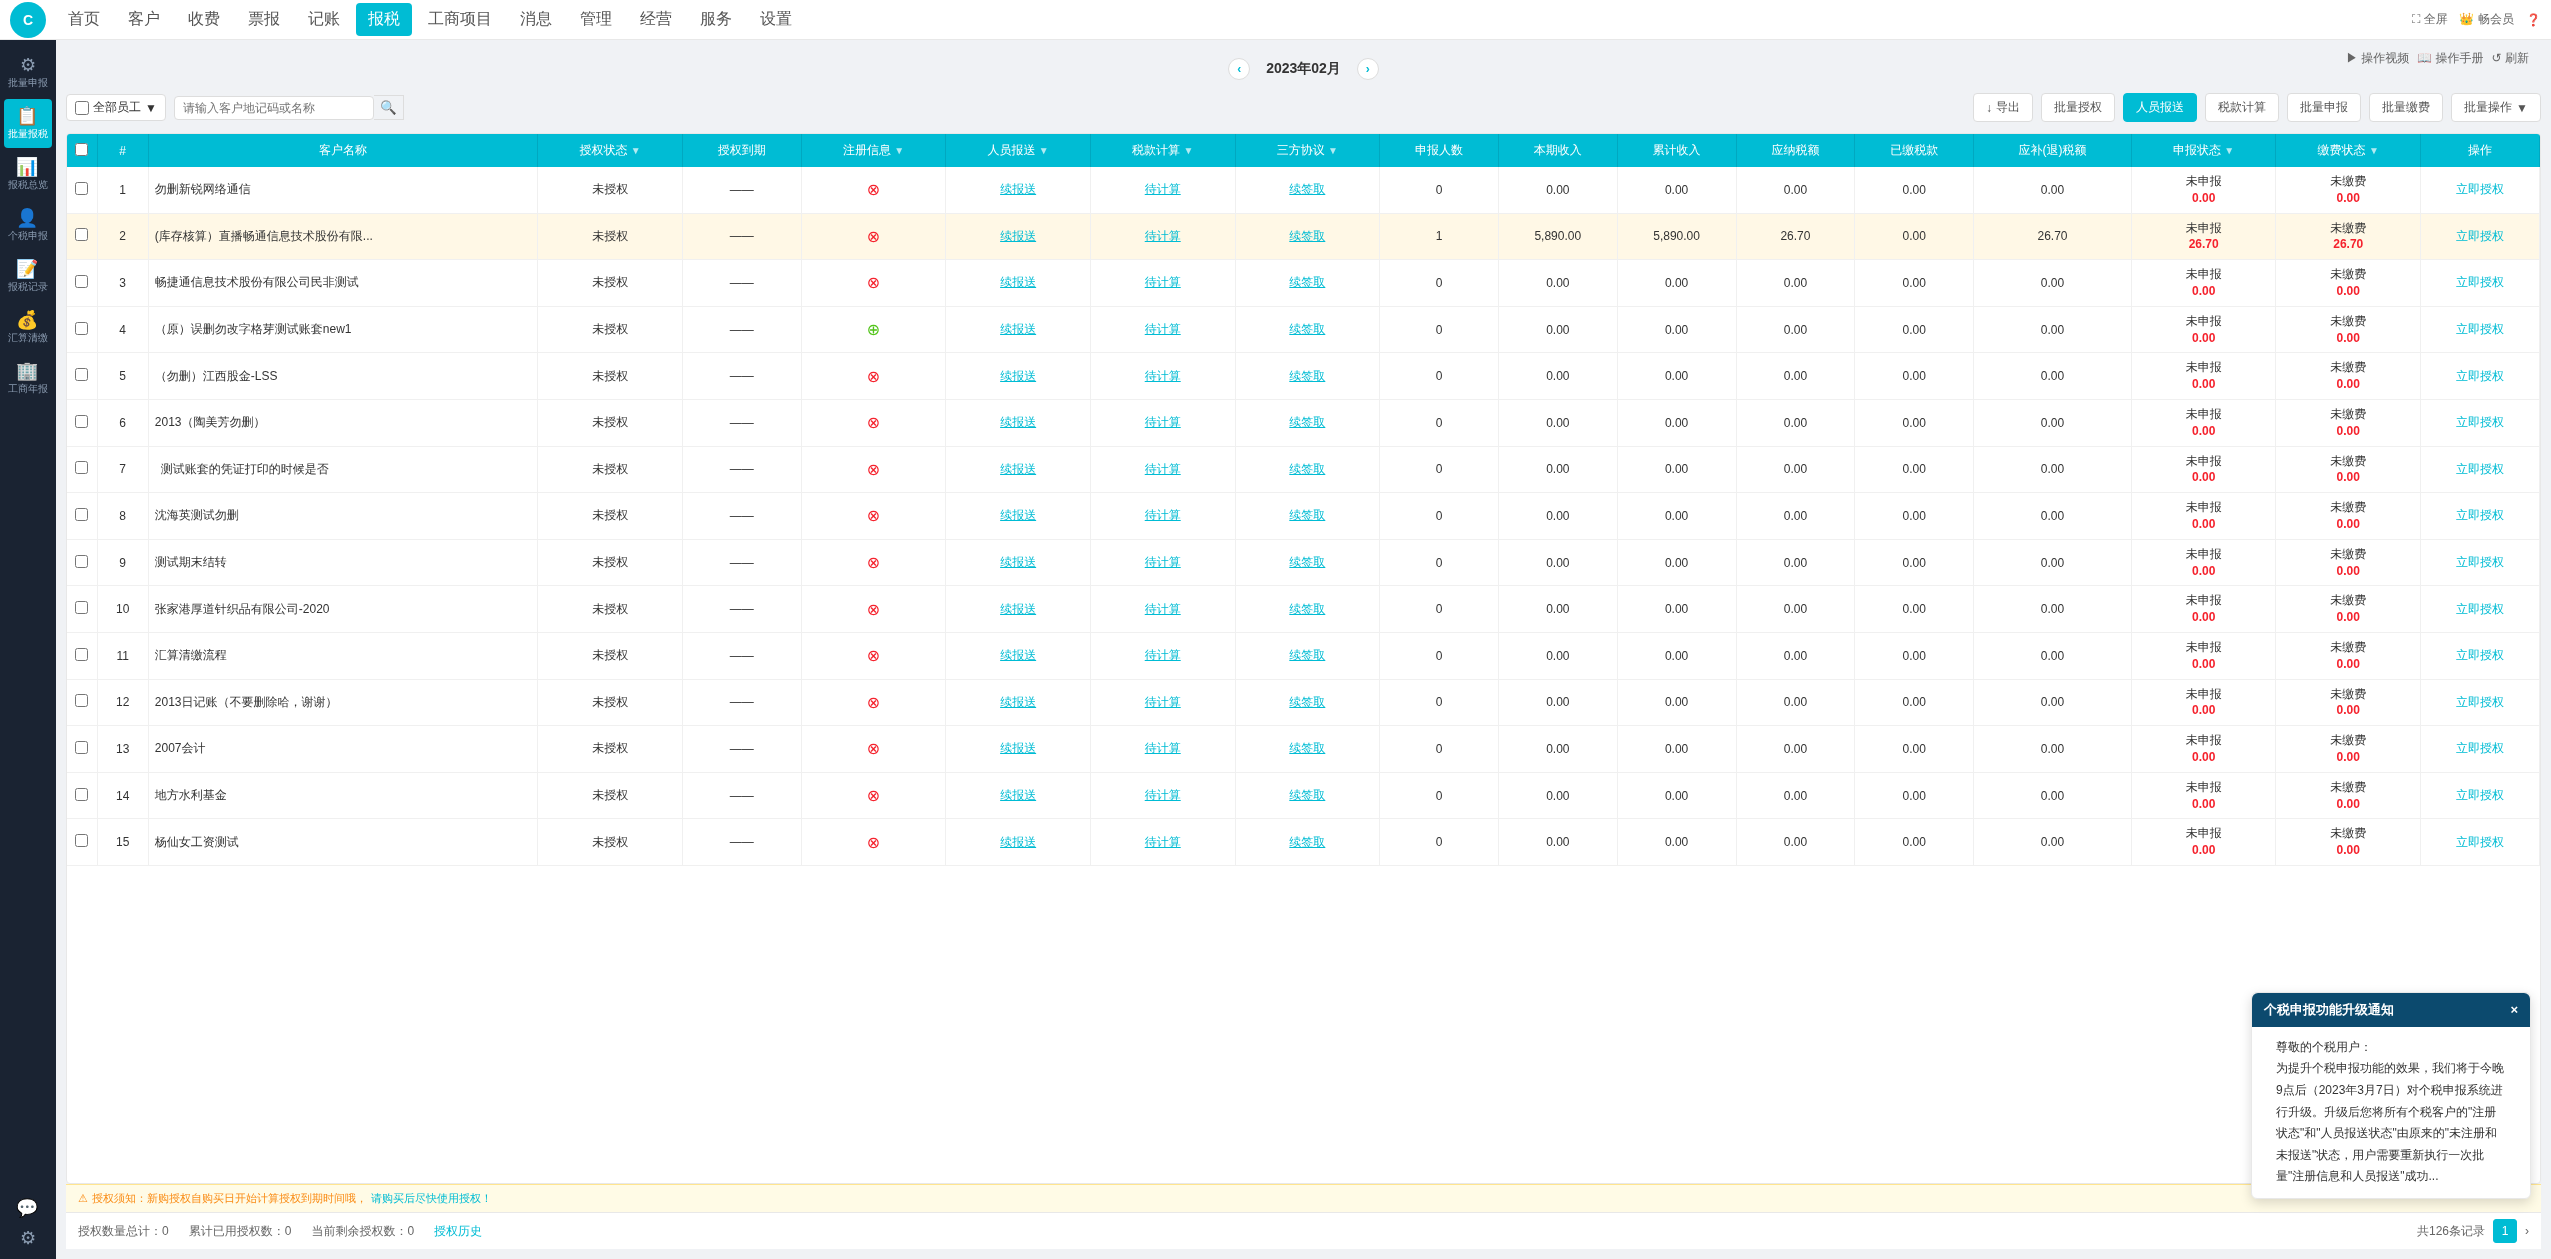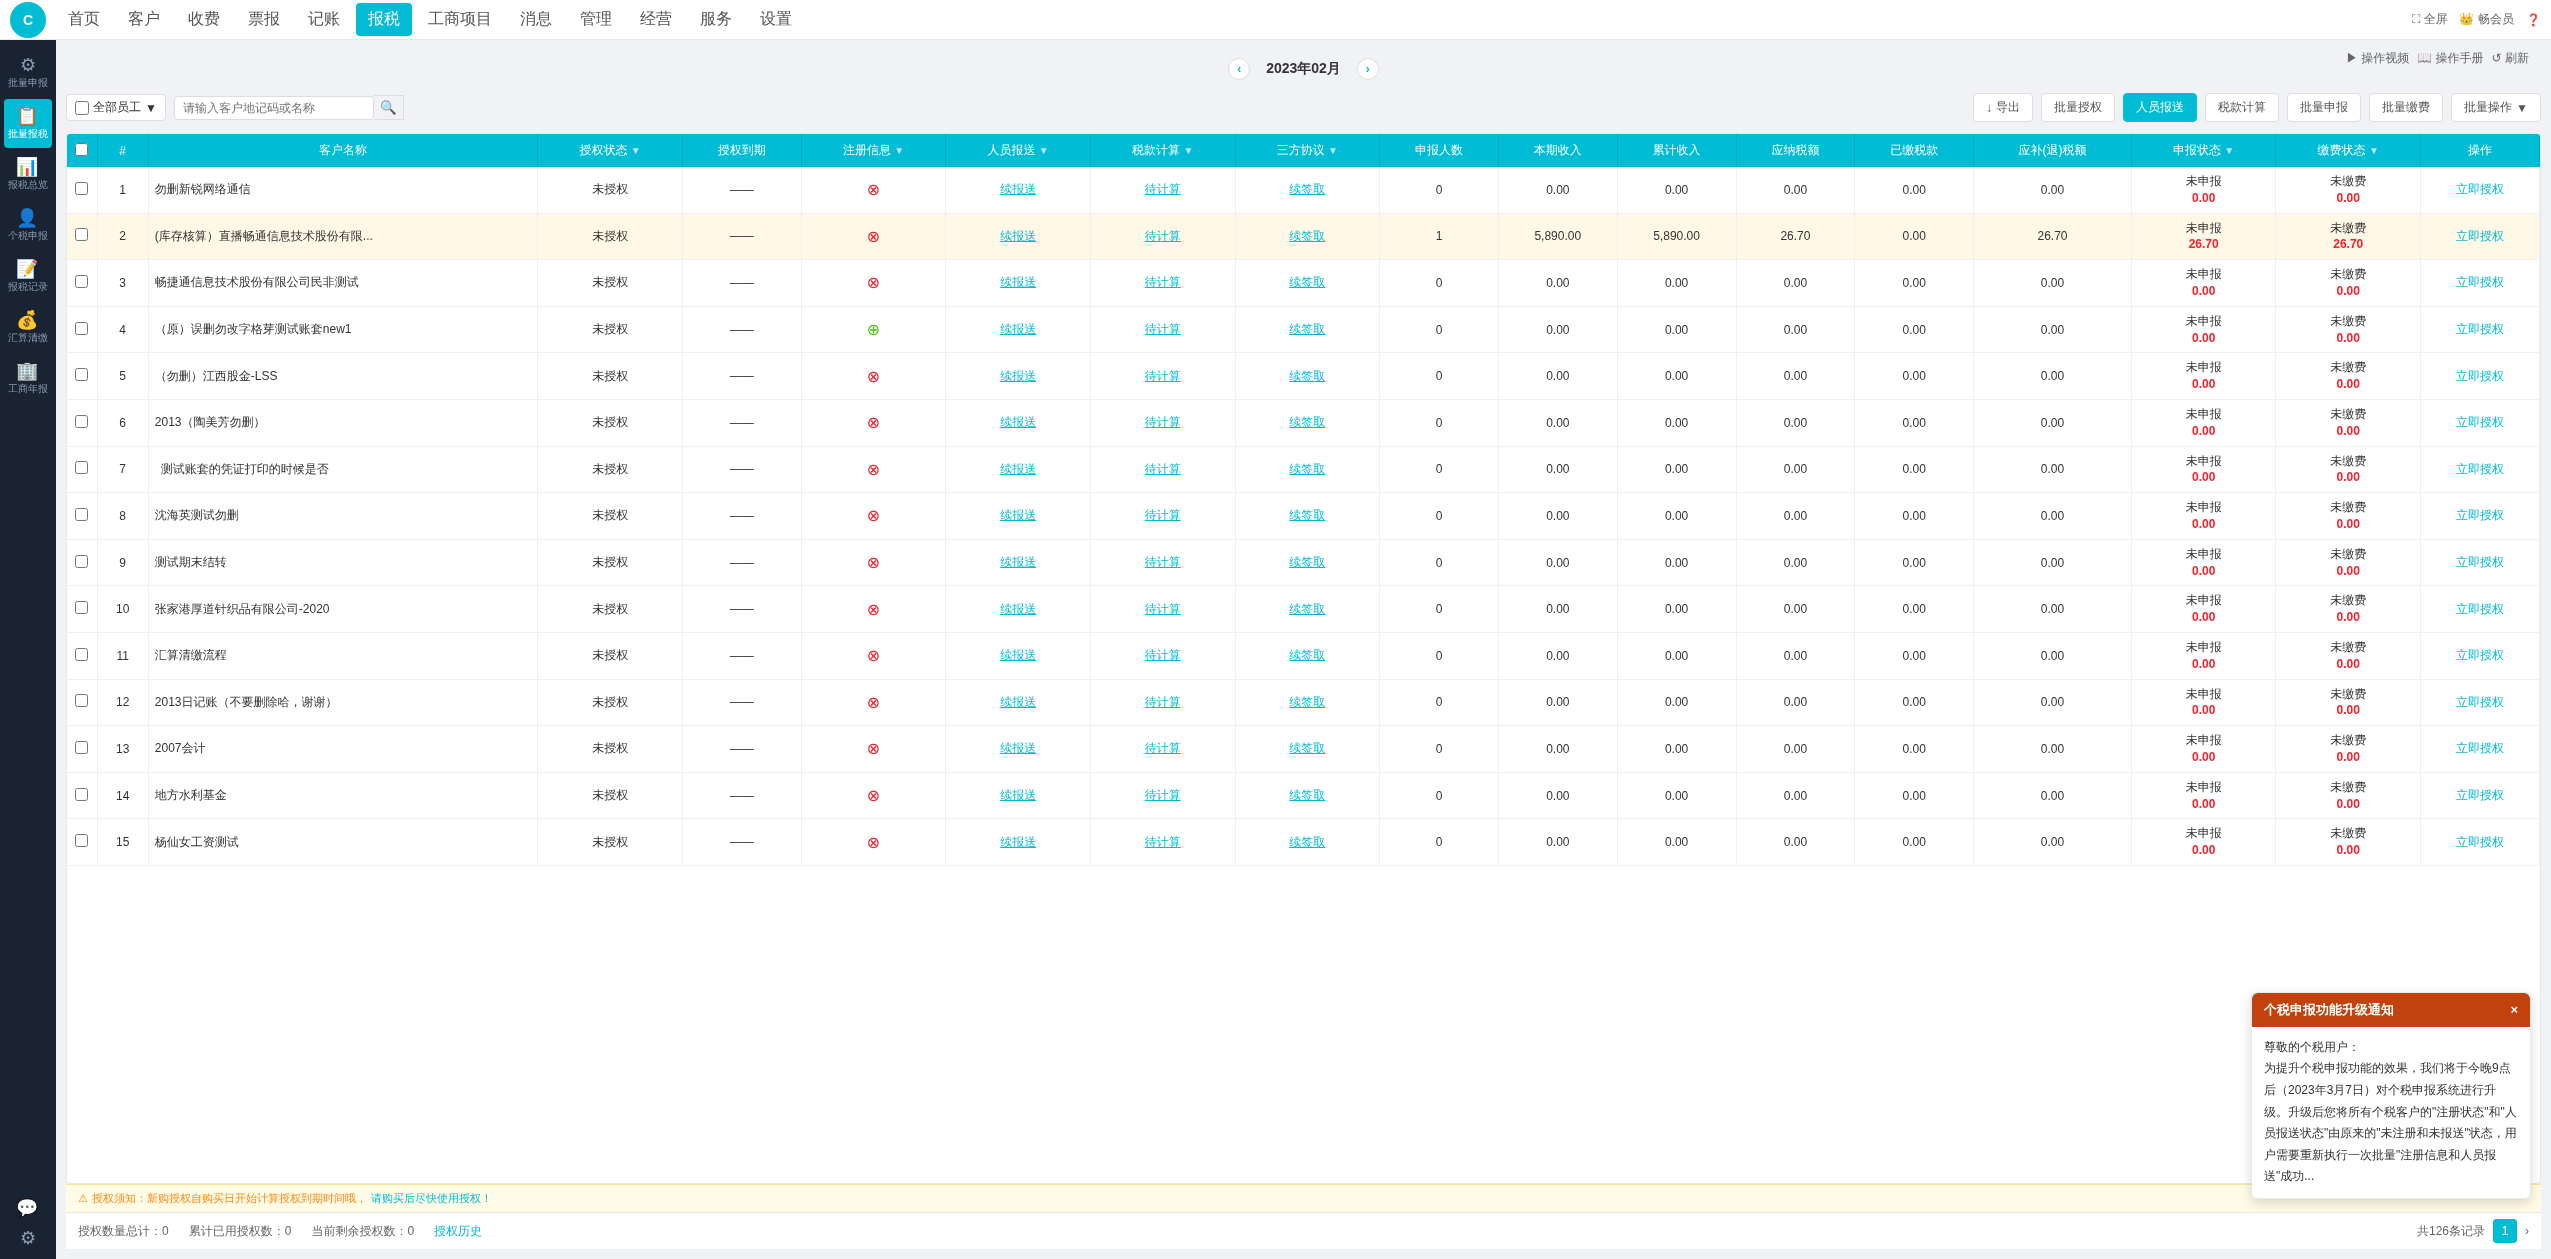--- a/index.html
+++ b/index.html
@@ -281,32 +281,32 @@
       right: 20px;
       bottom: 60px;
       width: 280px;
       background: #fff;
       border: 1px solid #e8e8e8;
       border-radius: 6px;
       box-shadow: 0 4px 12px rgba(0,0,0,0.15);
       z-index: 100;
     }
     .notification-popup .popup-header {
-      background: #c2410c;
+      background: #0c4a6e;
       color: #fff;
       padding: 8px 12px;
       border-radius: 6px 6px 0 0;
       display: flex;
       align-items: center;
       justify-content: space-between;
       font-size: 13px;
       font-weight: bold;
     }
     .notification-popup .popup-body {
-      padding: 10px 12px;
+      padding: 10px 24px;
       font-size: 12px;
       line-height: 1.8;
       color: #333;
       max-height: 200px;
       overflow-y: auto;
     }
 
     .checkbox-cell { width: 30px; text-align: center; }
     input[type="checkbox"] { cursor: pointer; }
 

